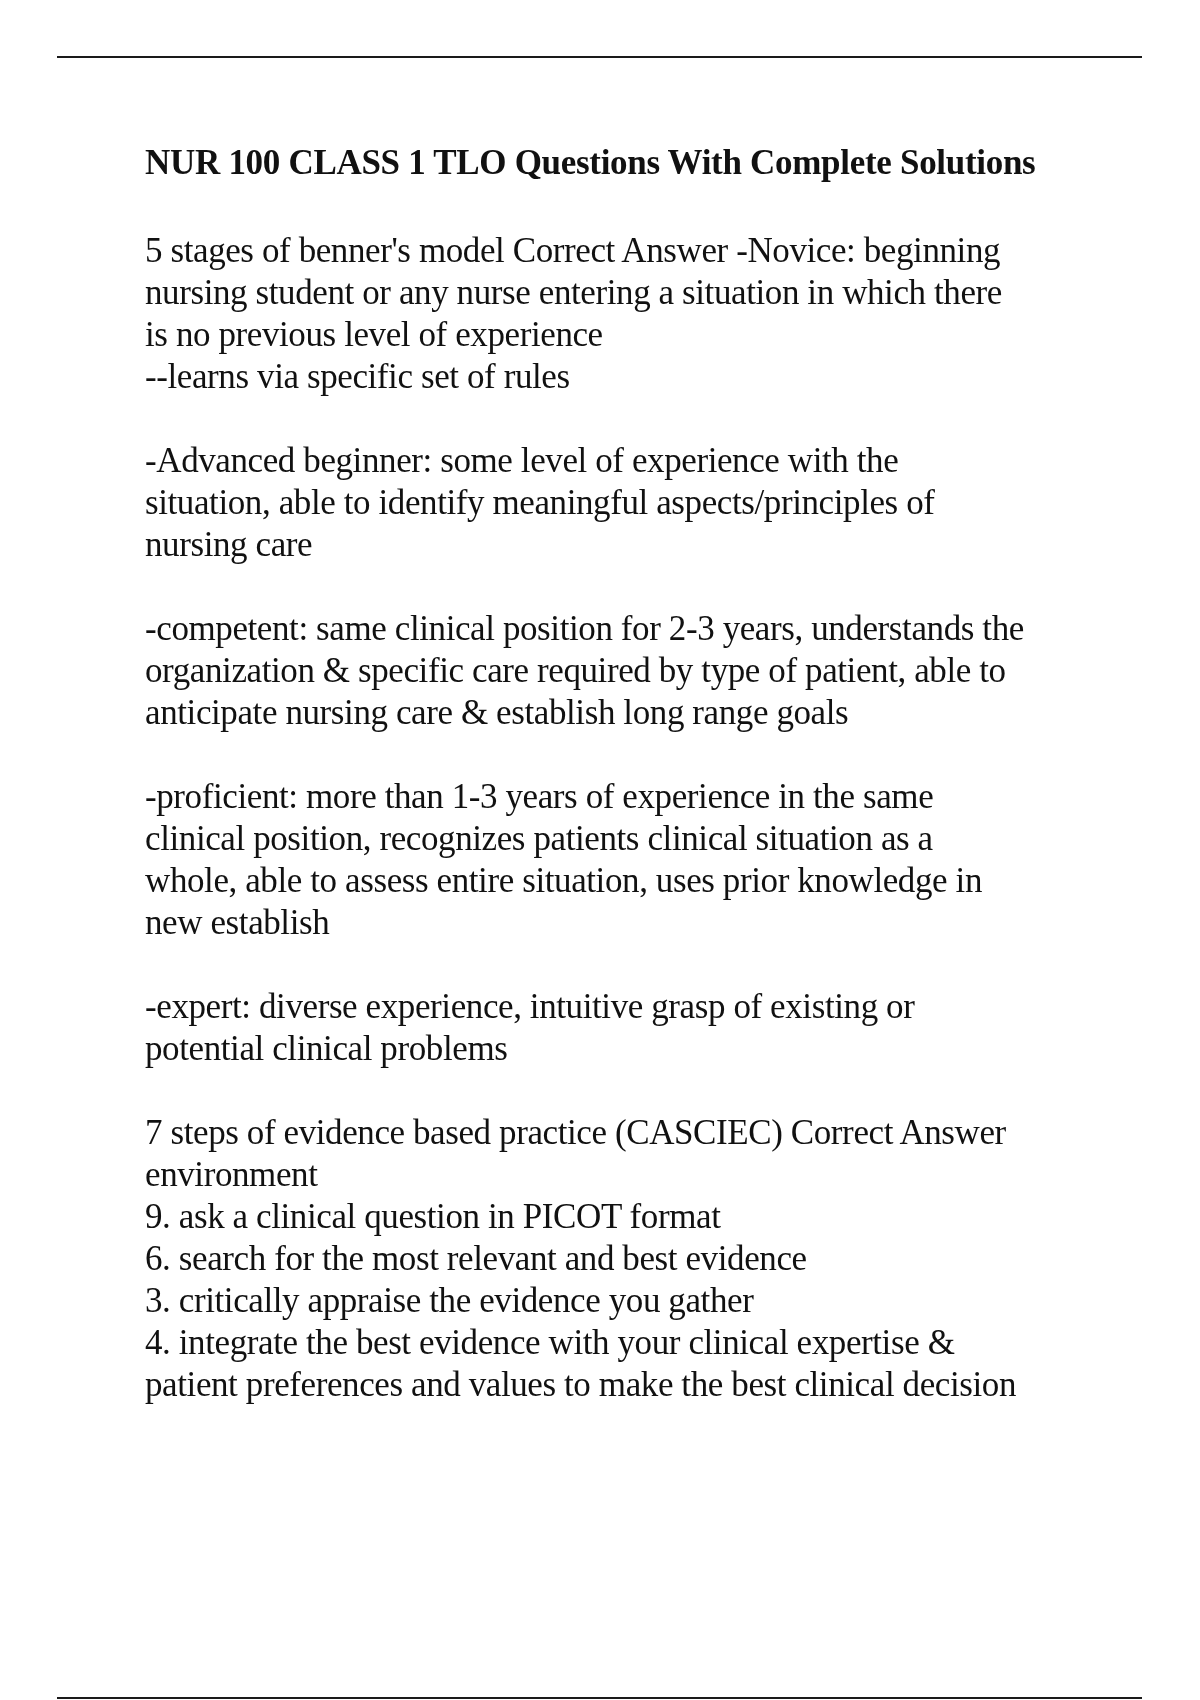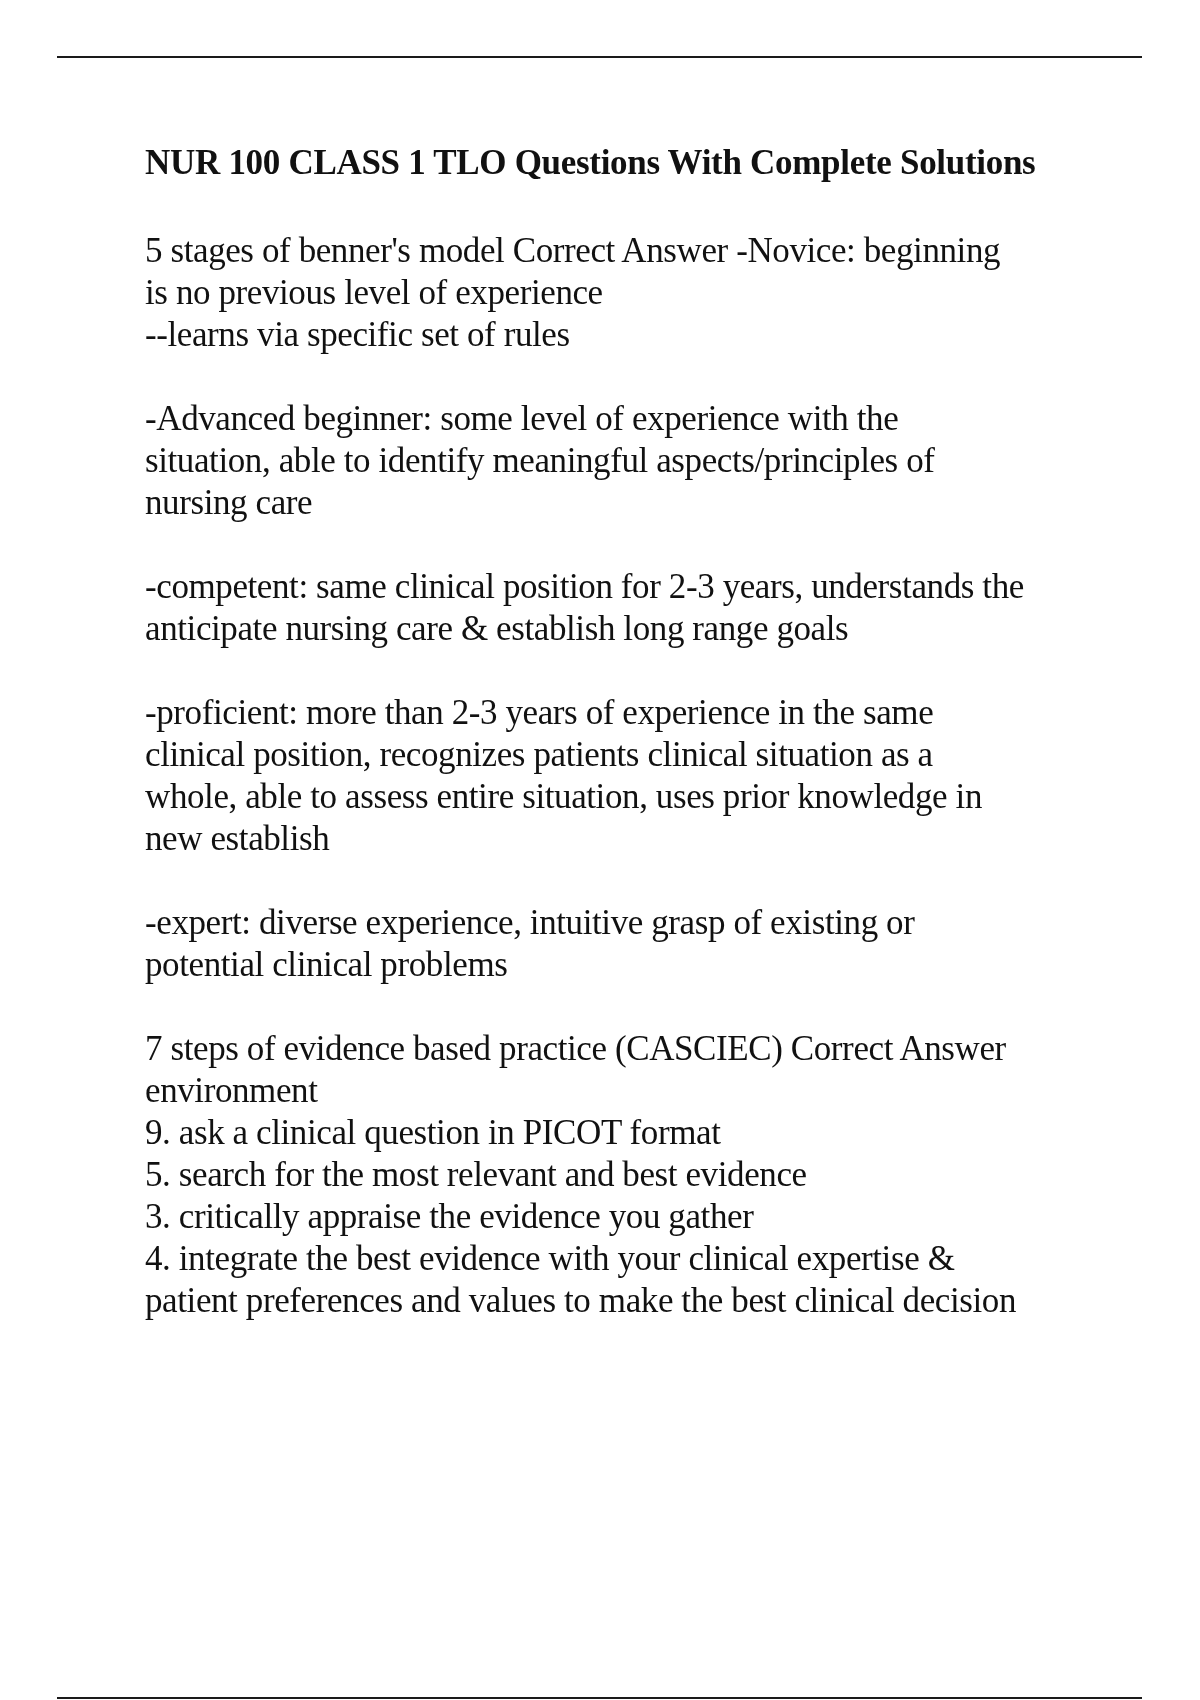--- a/index.html
+++ b/index.html
@@ -59,46 +59,48 @@
 </head>
 <body>
 
 <div class="rule top"></div>
 
 <h1 class="page-title">NUR 100 CLASS 1 TLO Questions With Complete Solutions</h1>
 
 <div class="content">
   <p class="para">
     <span class="line">5 stages of benner's model  Correct Answer  -Novice: beginning</span>
+    <span class="line">nursing student or any nurse entering a situation in which there</span>
     <span class="line">is no previous level of experience</span>
     <span class="line">--learns via specific set of rules</span>
   </p>
   <p class="para">
     <span class="line">-Advanced beginner: some level of experience with the</span>
     <span class="line">situation, able to identify meaningful aspects/principles of</span>
     <span class="line">nursing care</span>
   </p>
   <p class="para">
     <span class="line">-competent: same clinical position for 2-3 years, understands the</span>
+    <span class="line">organization &amp; specific care required by type of patient, able to</span>
     <span class="line">anticipate nursing care &amp; establish long range goals</span>
   </p>
   <p class="para">
-    <span class="line">-proficient: more than 2-3 years of experience in the same</span>
+    <span class="line">-proficient: more than 1-3 years of experience in the same</span>
     <span class="line">clinical position, recognizes patients clinical situation as a</span>
     <span class="line">whole, able to assess entire situation, uses prior knowledge in</span>
     <span class="line">new establish</span>
   </p>
   <p class="para">
     <span class="line">-expert: diverse experience, intuitive grasp of existing or</span>
     <span class="line">potential clinical problems</span>
   </p>
   <p class="para">
     <span class="line">7 steps of evidence based practice (CASCIEC)  Correct Answer</span>
     <span class="line">environment</span>
     <span class="line">9. ask a clinical question in PICOT format</span>
-    <span class="line">5. search for the most relevant and best evidence</span>
+    <span class="line">6. search for the most relevant and best evidence</span>
     <span class="line">3. critically appraise the evidence you gather</span>
     <span class="line">4. integrate the best evidence with your clinical expertise &amp;</span>
     <span class="line">patient preferences and values to make the best clinical decision</span>
   </p>
 </div>
 
 <div class="rule bottom"></div>
 
 </body></html>

